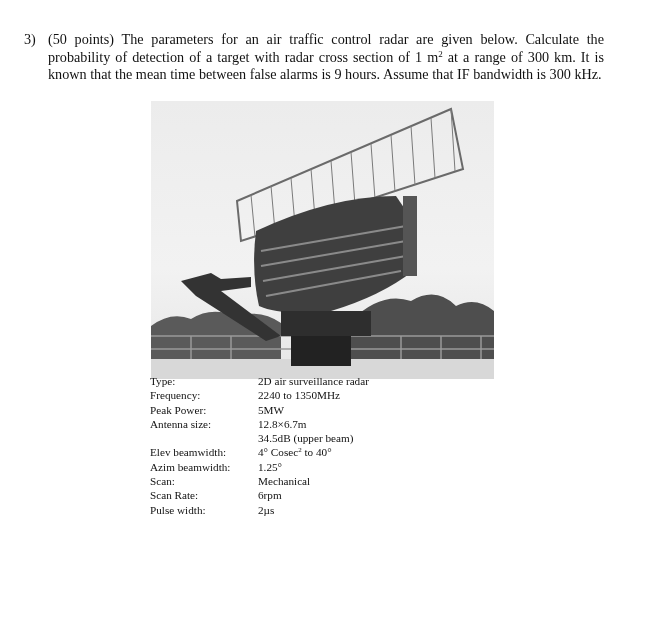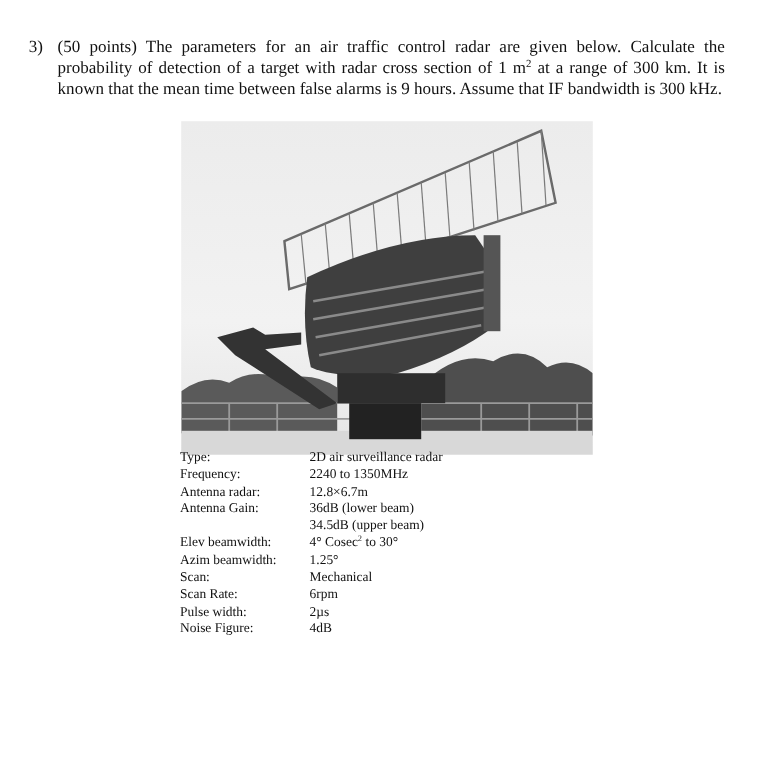--- a/index.html
+++ b/index.html
@@ -94,48 +94,44 @@
 <div class="specs">
   <div class="spec-row">
     <span class="label">Type:</span>
     <span class="value"><span>2D air surveillance radar</span></span>
   </div>
   <div class="spec-row">
     <span class="label">Frequency:</span>
     <span class="value"><span>2240 to 1350MHz</span></span>
   </div>
   <div class="spec-row">
-    <span class="label">Antenna radar:</span>
-    <span class="value"><span>12.8×6.7m</span></span>
+    <span class="label">Peak Power:</span>
+    <span class="value"><span>5MW</span></span>
   </div>
   <div class="spec-row">
-    <span class="label">Antenna Gain:</span>
-    <span class="value"><span>36dB (lower beam)</span></span>
+    <span class="label">Antenna size:</span>
+    <span class="value"><span>12.8×6.7m</span></span>
   </div>
   <div class="spec-row">
     <span class="label"></span>
     <span class="value"><span>34.5dB (upper beam)</span></span>
   </div>
   <div class="spec-row">
     <span class="label">Elev beamwidth:</span>
-    <span class="value"><span>4° Cosec</span><sup>2</sup><span> to 30°</span></span>
+    <span class="value"><span>4° Cosec</span><sup>2</sup><span> to 40°</span></span>
   </div>
   <div class="spec-row">
     <span class="label">Azim beamwidth:</span>
     <span class="value"><span>1.25°</span></span>
   </div>
   <div class="spec-row">
     <span class="label">Scan:</span>
     <span class="value"><span>Mechanical</span></span>
   </div>
   <div class="spec-row">
     <span class="label">Scan Rate:</span>
     <span class="value"><span>6rpm</span></span>
   </div>
   <div class="spec-row">
     <span class="label">Pulse width:</span>
     <span class="value"><span>2µs</span></span>
   </div>
-  <div class="spec-row">
-    <span class="label">Noise Figure:</span>
-    <span class="value"><span>4dB</span></span>
-  </div>
 </div>
 
 </body></html>

